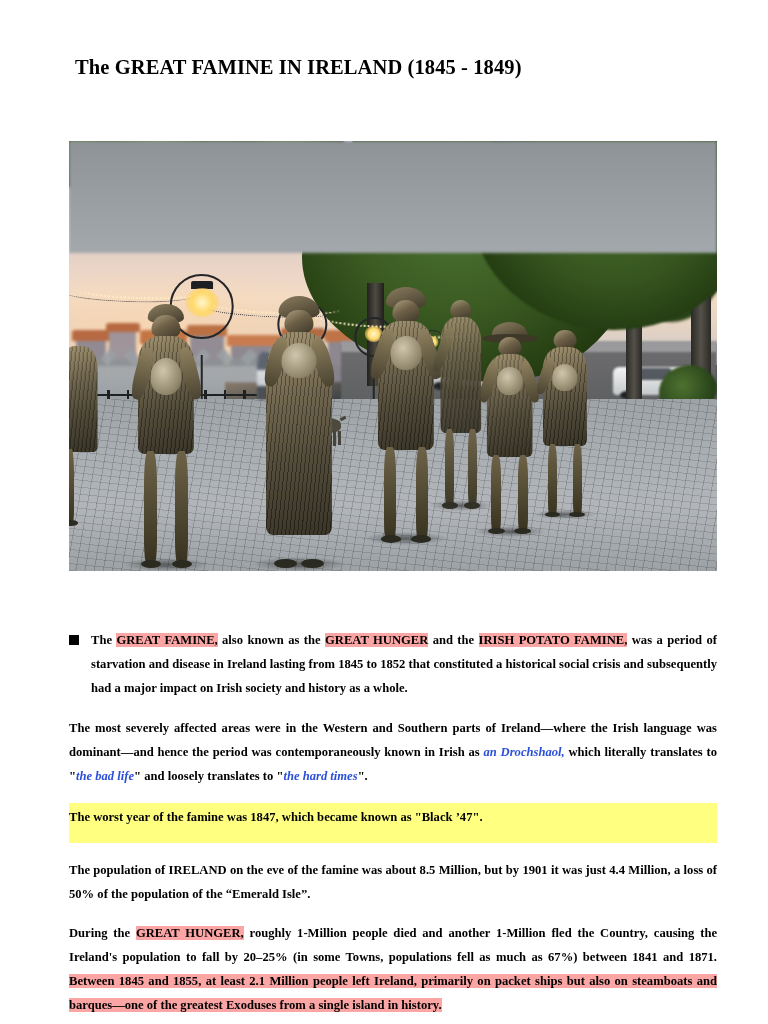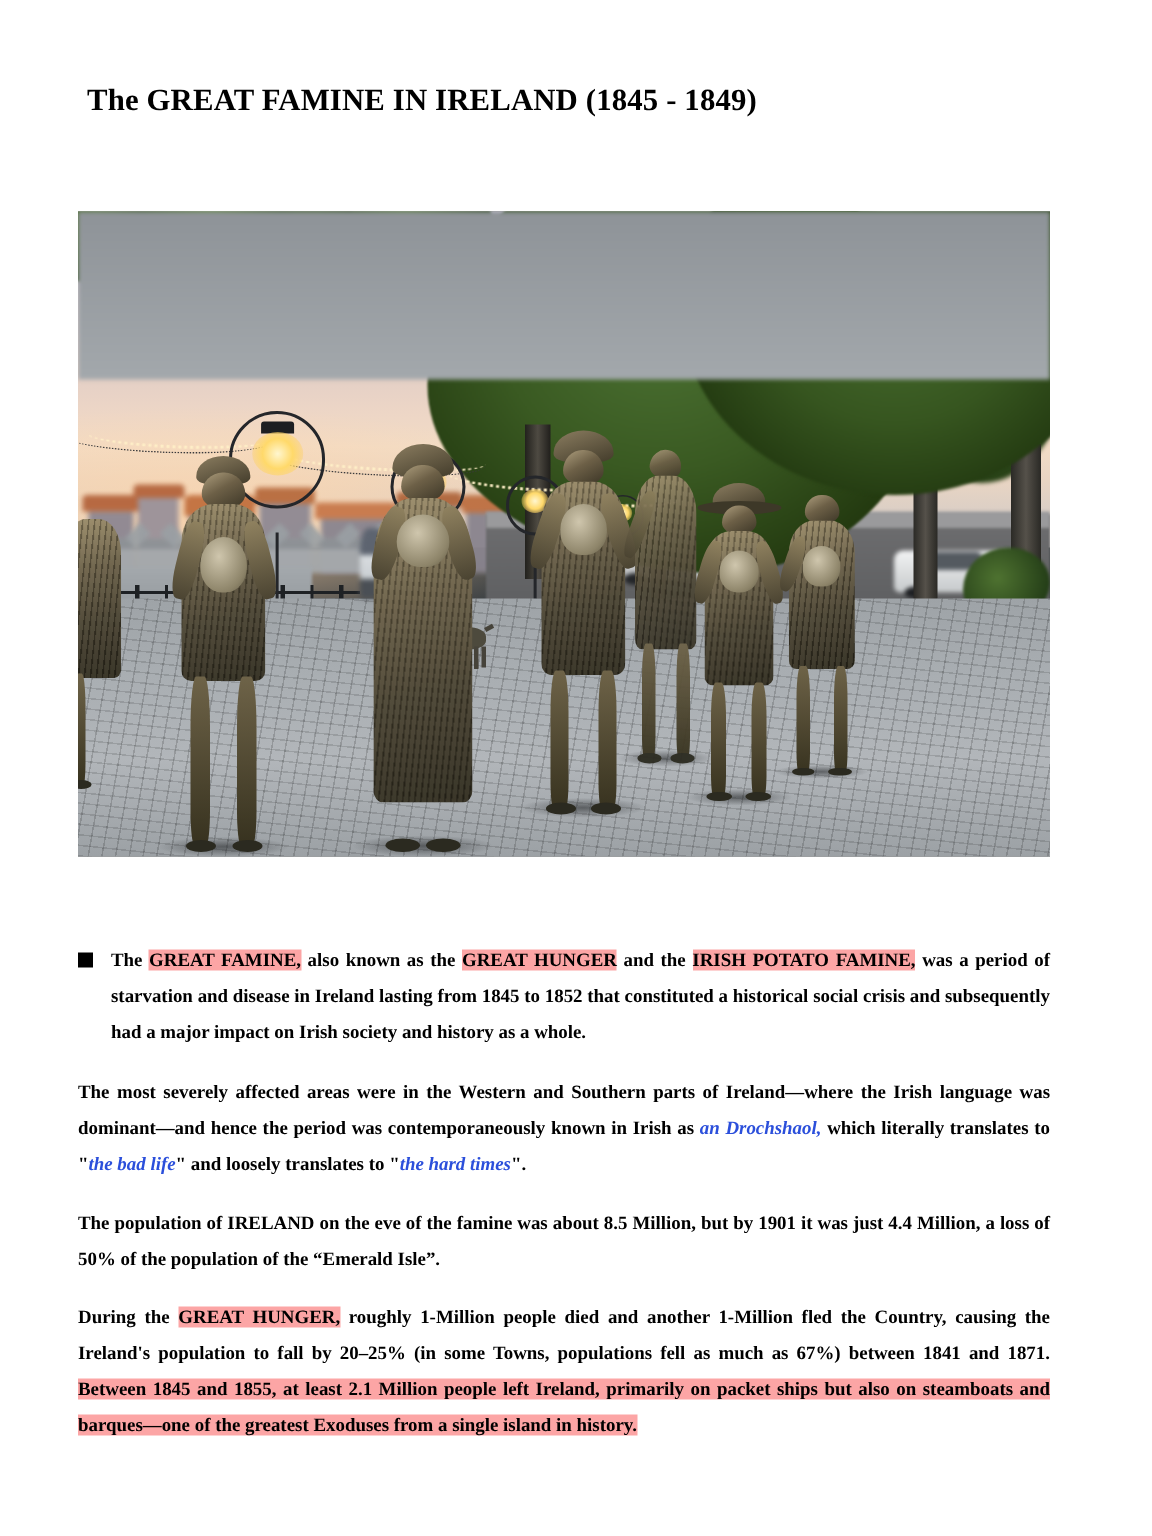--- a/index.html
+++ b/index.html
@@ -2,21 +2,21 @@
 <html><head>
 <meta charset="utf-8">
 <style>
   html,body{margin:0;padding:0;background:#8a8a8a;}
   body{font-family:"Liberation Serif",serif;}
   .page{
     position:relative;width:768px;height:1024px;background:#ffffff;
     margin:0 auto;overflow:hidden;
   }
   .content{
-    position:absolute;left:52px;top:0;width:648px;height:784px;
+    position:absolute;left:69px;top:0;width:648px;height:784px;
   }
   h1.doc-title{
     font-family:"Liberation Serif",serif;
     font-size:20.5px;font-weight:bold;color:#000;
     margin:0;padding:0;position:absolute;top:56px;left:6px;
     letter-spacing:.1px;
   }
   .source-line{
     position:absolute;top:105px;left:0;width:648px;
     font-size:12.2px;color:#1414cf;font-weight:bold;
@@ -537,20 +537,21 @@
 
     <div class="body-block">
 
       <div class="bullet-para">
         <span class="bullet-sq"></span>
         <p class="para" style="margin:0;"><span>The </span><span class="hl">GREAT FAMINE,</span><span> also known as the </span><span class="hl">GREAT HUNGER</span><span> and the </span><span class="hl">IRISH POTATO FAMINE,</span><span> was a period of starvation and disease in Ireland lasting from 1845 to 1852 that constituted a historical social crisis and subsequently had a major impact on Irish society and history as a whole.</span></p>
       </div>
 
       <p class="para"><span>The most severely affected areas were in the Western and Southern parts of Ireland—where the Irish language was dominant—and hence the period was contemporaneously known in Irish as </span><span class="blue-i">an Drochshaol,</span><span> which literally translates to "</span><span class="blue-i">the bad life</span><span>" and loosely translates to "</span><span class="blue-i">the hard times</span><span>".</span></p>
 
+      <p class="para para-hl-full"><span>The worst year of the famine was 1847, which became known as "Black ’47".</span></p>
 
       <p class="para"><span>The population of IRELAND on the eve of the famine was about 8.5 Million, but by 1901 it was just 4.4 Million, a loss of 50% of the population of the “Emerald Isle”.</span></p>
 
       <p class="para"><span>During the </span><span class="hl">GREAT HUNGER,</span><span> roughly 1-Million people died and another 1-Million fled the Country, causing the Ireland's population to fall by 20–25% (in some Towns, populations fell as much as 67%) between 1841 and 1871.  </span><span class="hl">Between 1845 and 1855, at least 2.1 Million people left Ireland, primarily on packet ships but also on steamboats and barques—one of the greatest Exoduses from a single island in history.</span></p>
 
     </div>
 
 
   </div>
 </div>

